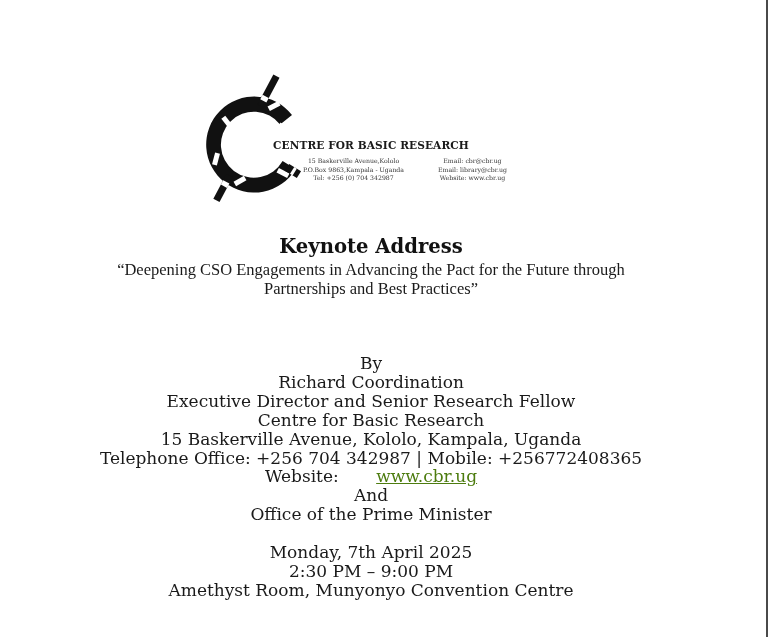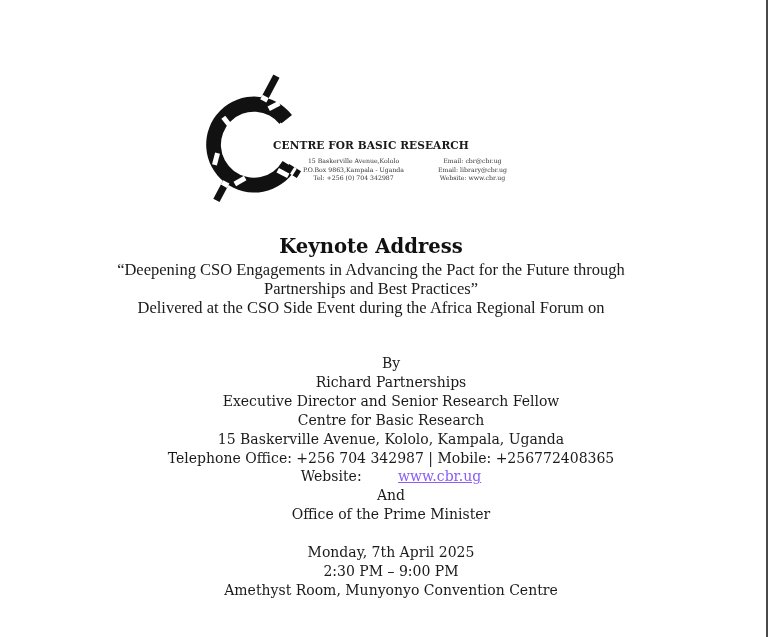--- a/index.html
+++ b/index.html
@@ -86,29 +86,28 @@
     .subtitle-block {
       top: 260px;
       font-family: "Liberation Serif", serif;
       font-size: 16.5px;
       line-height: 19px;
       color: #1a1a1a;
     }
     .author-block {
       top: 354px;
       font-family: "DejaVu Serif", serif;
-      font-size: 14px;
+      font-size: 17px;
       line-height: 18.9px;
       color: #1a1a1a;
-      padding-left: 20px;
     }
     .line { display: block; text-align: center; }
     .spacer { display: block; height: 18.9px; }
     .link {
-      color: #8b5cf6;
+      color: #4d7c0f;
       text-decoration: underline;
       margin-left: 32px;
     }
   </style>
 </head>
 <body>
 
 <div class="page">
 
   <div class="letterhead">
@@ -154,26 +153,25 @@
       <span class="line">Email: library@cbr.ug</span>
       <span class="line">Website: www.cbr.ug</span>
     </div>
   </div>
 
   <div class="content title">Keynote Address</div>
 
   <div class="content subtitle-block">
     <span class="line">“Deepening CSO Engagements in Advancing the Pact for the Future through</span>
     <span class="line">Partnerships and Best Practices”</span>
-    <span class="line">Delivered at the CSO Side Event during the Africa Regional Forum on</span>
   </div>
 
   <div class="content author-block">
     <span class="line">By</span>
-    <span class="line">Richard Partnerships</span>
+    <span class="line">Richard Coordination</span>
     <span class="line">Executive Director and Senior Research Fellow</span>
     <span class="line">Centre for Basic Research</span>
     <span class="line">15 Baskerville Avenue, Kololo, Kampala, Uganda</span>
     <span class="line">Telephone Office: +256 704 342987 | Mobile: +256772408365</span>
     <span class="line"><span>Website: </span><a class="link">www.cbr.ug</a></span>
     <span class="line">And</span>
     <span class="line">Office of the Prime Minister</span>
     <span class="spacer"></span>
     <span class="line">Monday, 7th April 2025</span>
     <span class="line">2:30 PM – 9:00 PM</span>

